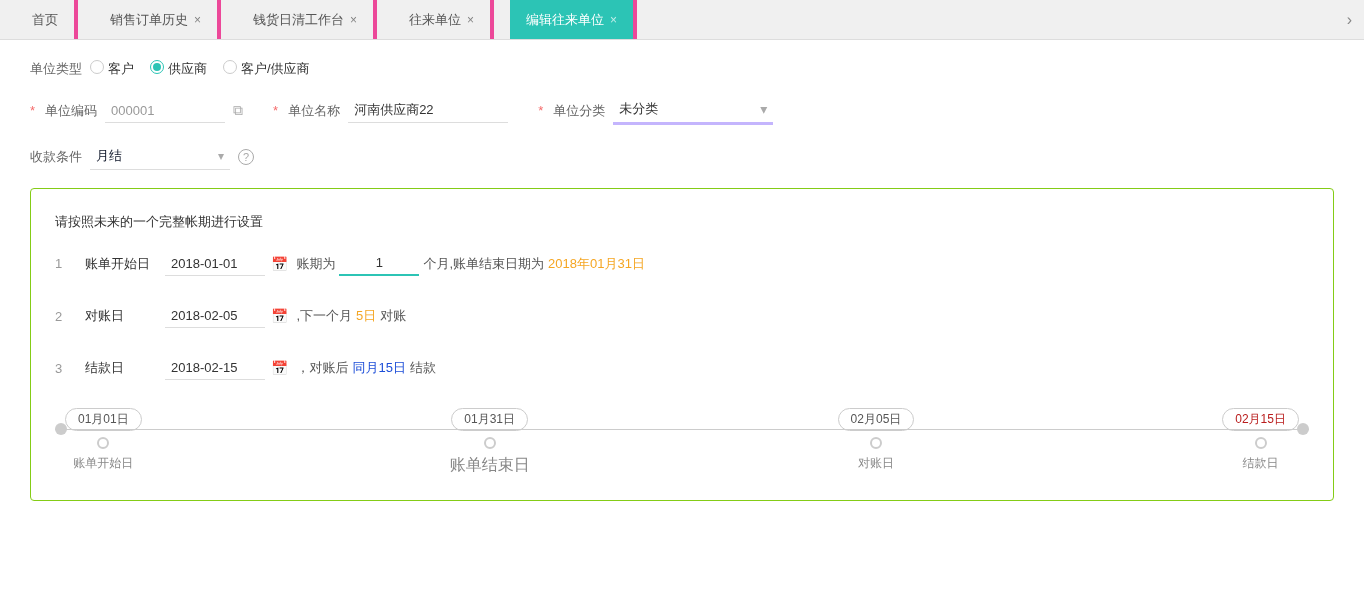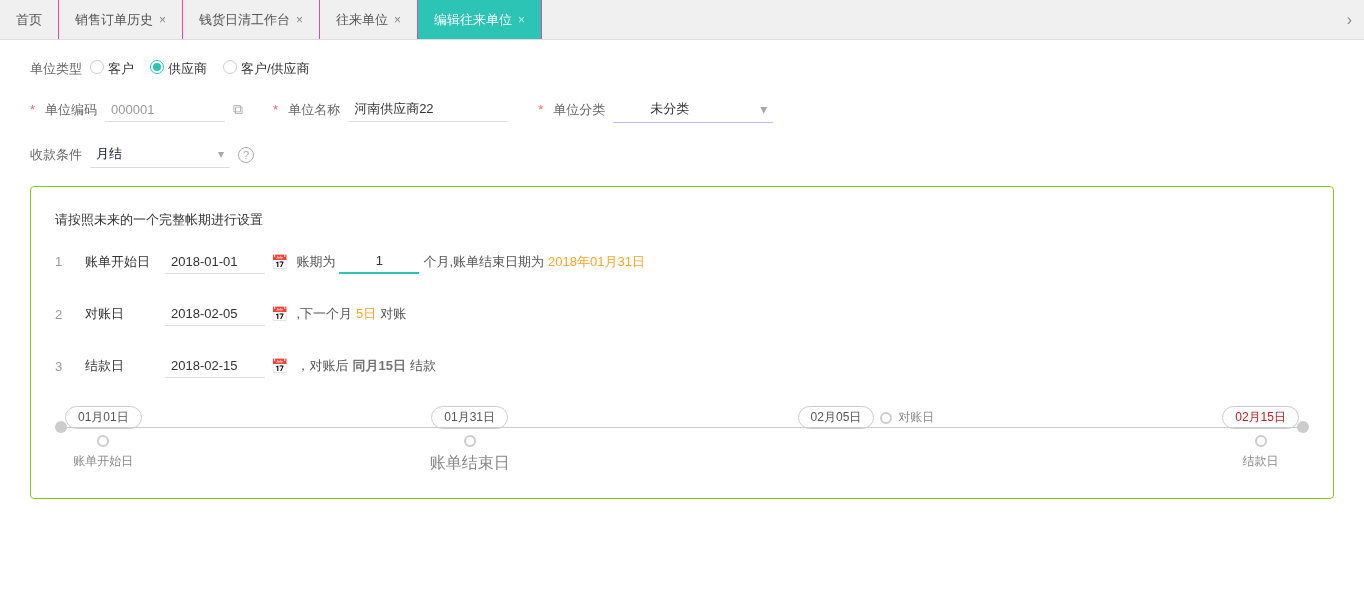--- a/index.html
+++ b/index.html
@@ -15,23 +15,24 @@
       padding-left: 0;
     }
     .tab {
       display: flex;
       align-items: center;
       padding: 0 16px;
       height: 100%;
       cursor: pointer;
       font-size: 13px;
       color: #555;
-      border-right: 1px solid #ec4899;
+      border-right: 4px solid #ec4899;
       white-space: nowrap;
       gap: 6px;
+      margin-left: 16px;
     }
     .tab.active {
       background: #2cc4b5;
       color: #fff;
     }
     .tab .close-icon { font-size: 12px; opacity: 0.7; }
     .tab.active .close-icon { color: #fff; }
     .tab-more {
       margin-left: auto;
       padding: 0 12px;
@@ -116,25 +117,24 @@
       cursor: pointer;
       gap: 4px;
     }
     .dropdown-text { flex: 1; color: #0f172a; font-size: 13px; }
     .dropdown-arrow { color: #aaa; font-size: 12px; }
 
     
     .category-dropdown {
       display: flex;
       align-items: center;
-      border-bottom: 1px solid #c4b5fd;
+      border-bottom: 3px solid #c4b5fd;
       padding: 4px 6px;
       min-width: 160px;
       cursor: pointer;
-      text-align: center;
     }
     .category-text { flex: 1; color: #333; }
 
     
     .help-icon {
       width: 16px; height: 16px;
       border-radius: 50%;
       border: 1.5px solid #aaa;
       display: flex; align-items: center; justify-content: center;
       font-size: 11px;
@@ -182,21 +182,21 @@
       background: transparent;
     }
     .row-suffix {
       color: #555;
       margin-left: 8px;
       display: flex;
       align-items: center;
       gap: 4px;
     }
     .orange-text { color: #f5a623; font-weight: 500; }
-    .teal-text { color: #737373; font-weight: 700; }
+    .teal-text { color: #1d4ed8; font-weight: 400; }
 
     .period-input {
       border: none;
       border-bottom: 2px solid #2cc4b5;
       padding: 4px 6px;
       font-size: 13px;
       outline: none;
       width: 80px;
       color: #333;
       text-align: center;
@@ -344,21 +344,21 @@
           <div style="width: 12px; height: 12px; border-radius: 50%; border: 2px solid #ccc; background: #fff;"></div>
           <div style="font-size: 12px; color: #888;">账单开始日</div>
         </div>
 
         <div style="display: flex; flex-direction: column; align-items: center; gap: 6px;">
           <div style="border: 1px solid #ccc; border-radius: 12px; padding: 2px 12px; font-size: 12px; color: #555; background: #fff; white-space: nowrap;">01月31日</div>
           <div style="width: 12px; height: 12px; border-radius: 50%; border: 2px solid #ccc; background: #fff;"></div>
           <div style="font-size: 16px; color: #888;">账单结束日</div>
         </div>
 
-        <div style="display: flex; align-items: center; gap: 6px;">
+        <div style="display: flex; flex-direction: column; align-items: center; gap: 6px;">
           <div style="border: 1px solid #ccc; border-radius: 12px; padding: 2px 12px; font-size: 12px; color: #555; background: #fff; white-space: nowrap;">02月05日</div>
           <div style="width: 12px; height: 12px; border-radius: 50%; border: 2px solid #ccc; background: #fff;"></div>
           <div style="font-size: 12px; color: #888;">对账日</div>
         </div>
 
         <div style="display: flex; flex-direction: column; align-items: center; gap: 6px;">
           <div style="border: 1px solid #ccc; border-radius: 12px; padding: 2px 12px; font-size: 12px; color: #b91c1c; background: #fff; white-space: nowrap;">02月15日</div>
           <div style="width: 12px; height: 12px; border-radius: 50%; border: 2px solid #ccc; background: #fff;"></div>
           <div style="font-size: 12px; color: #888;">结款日</div>
         </div>

